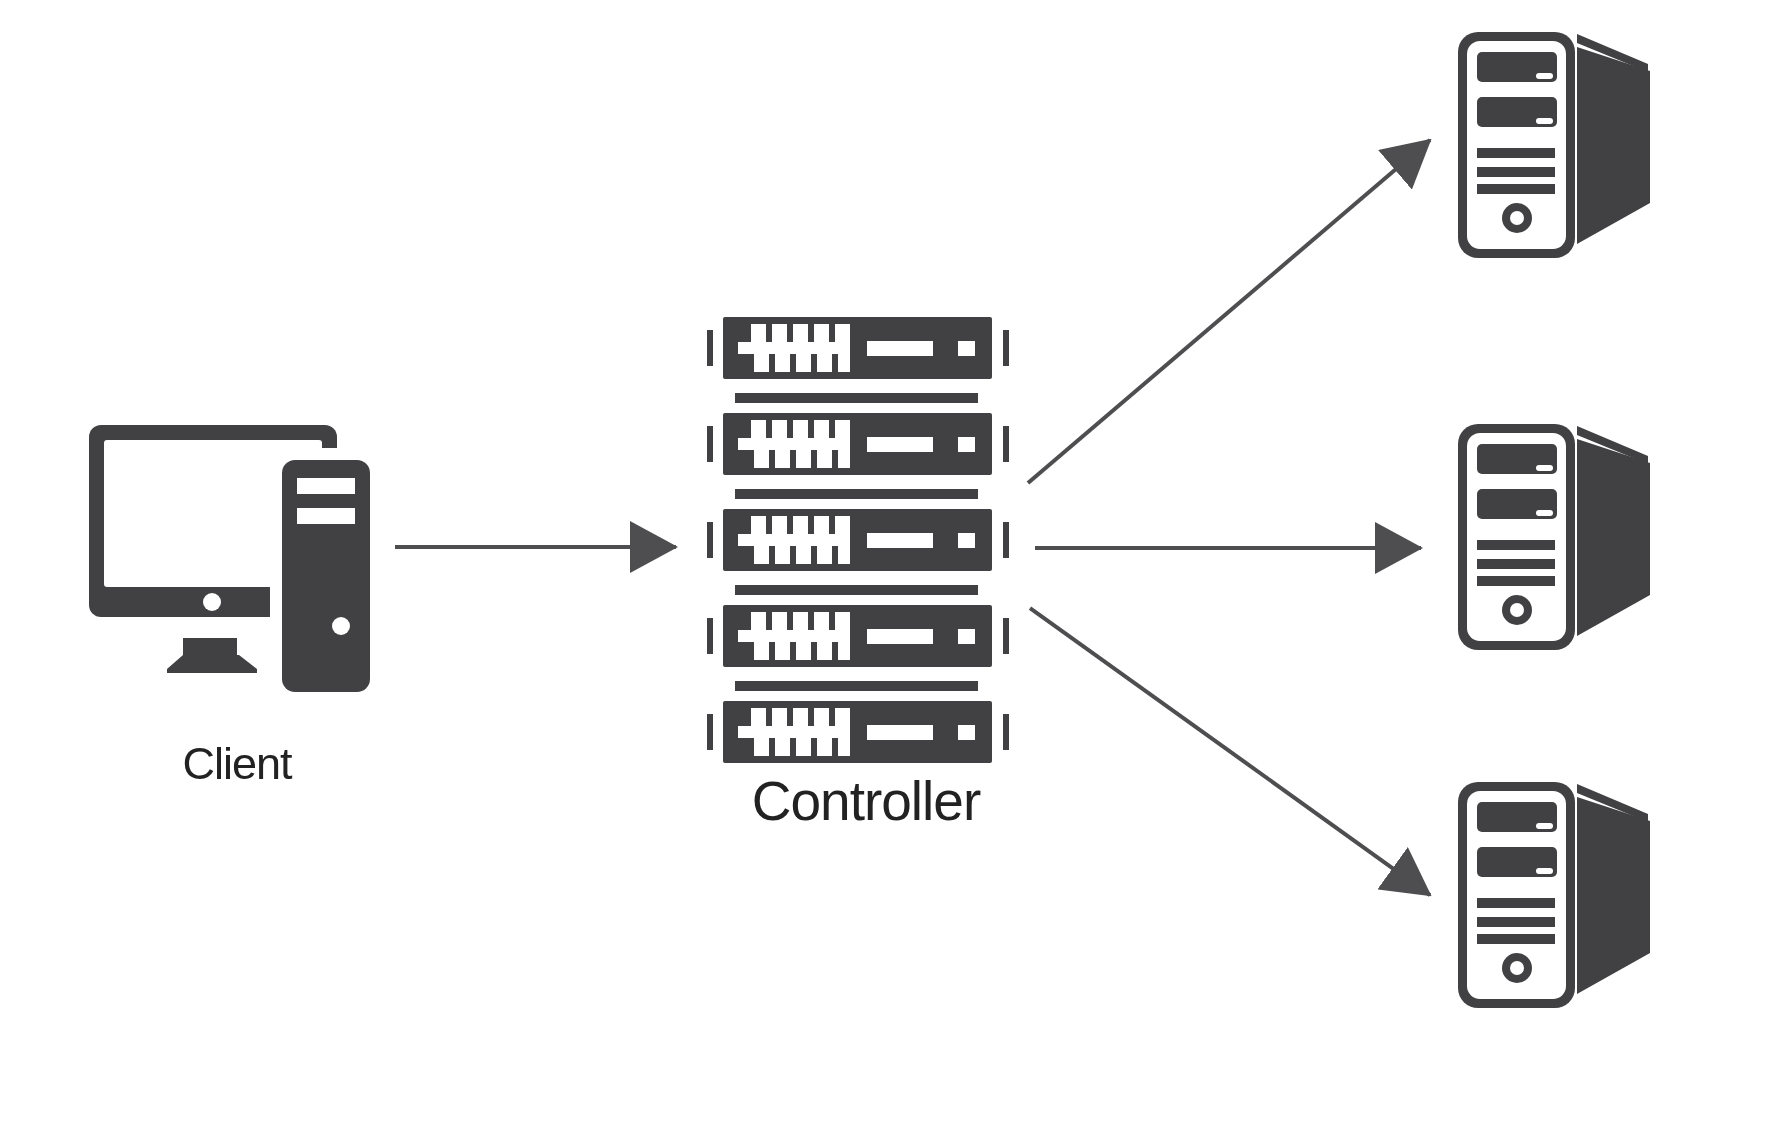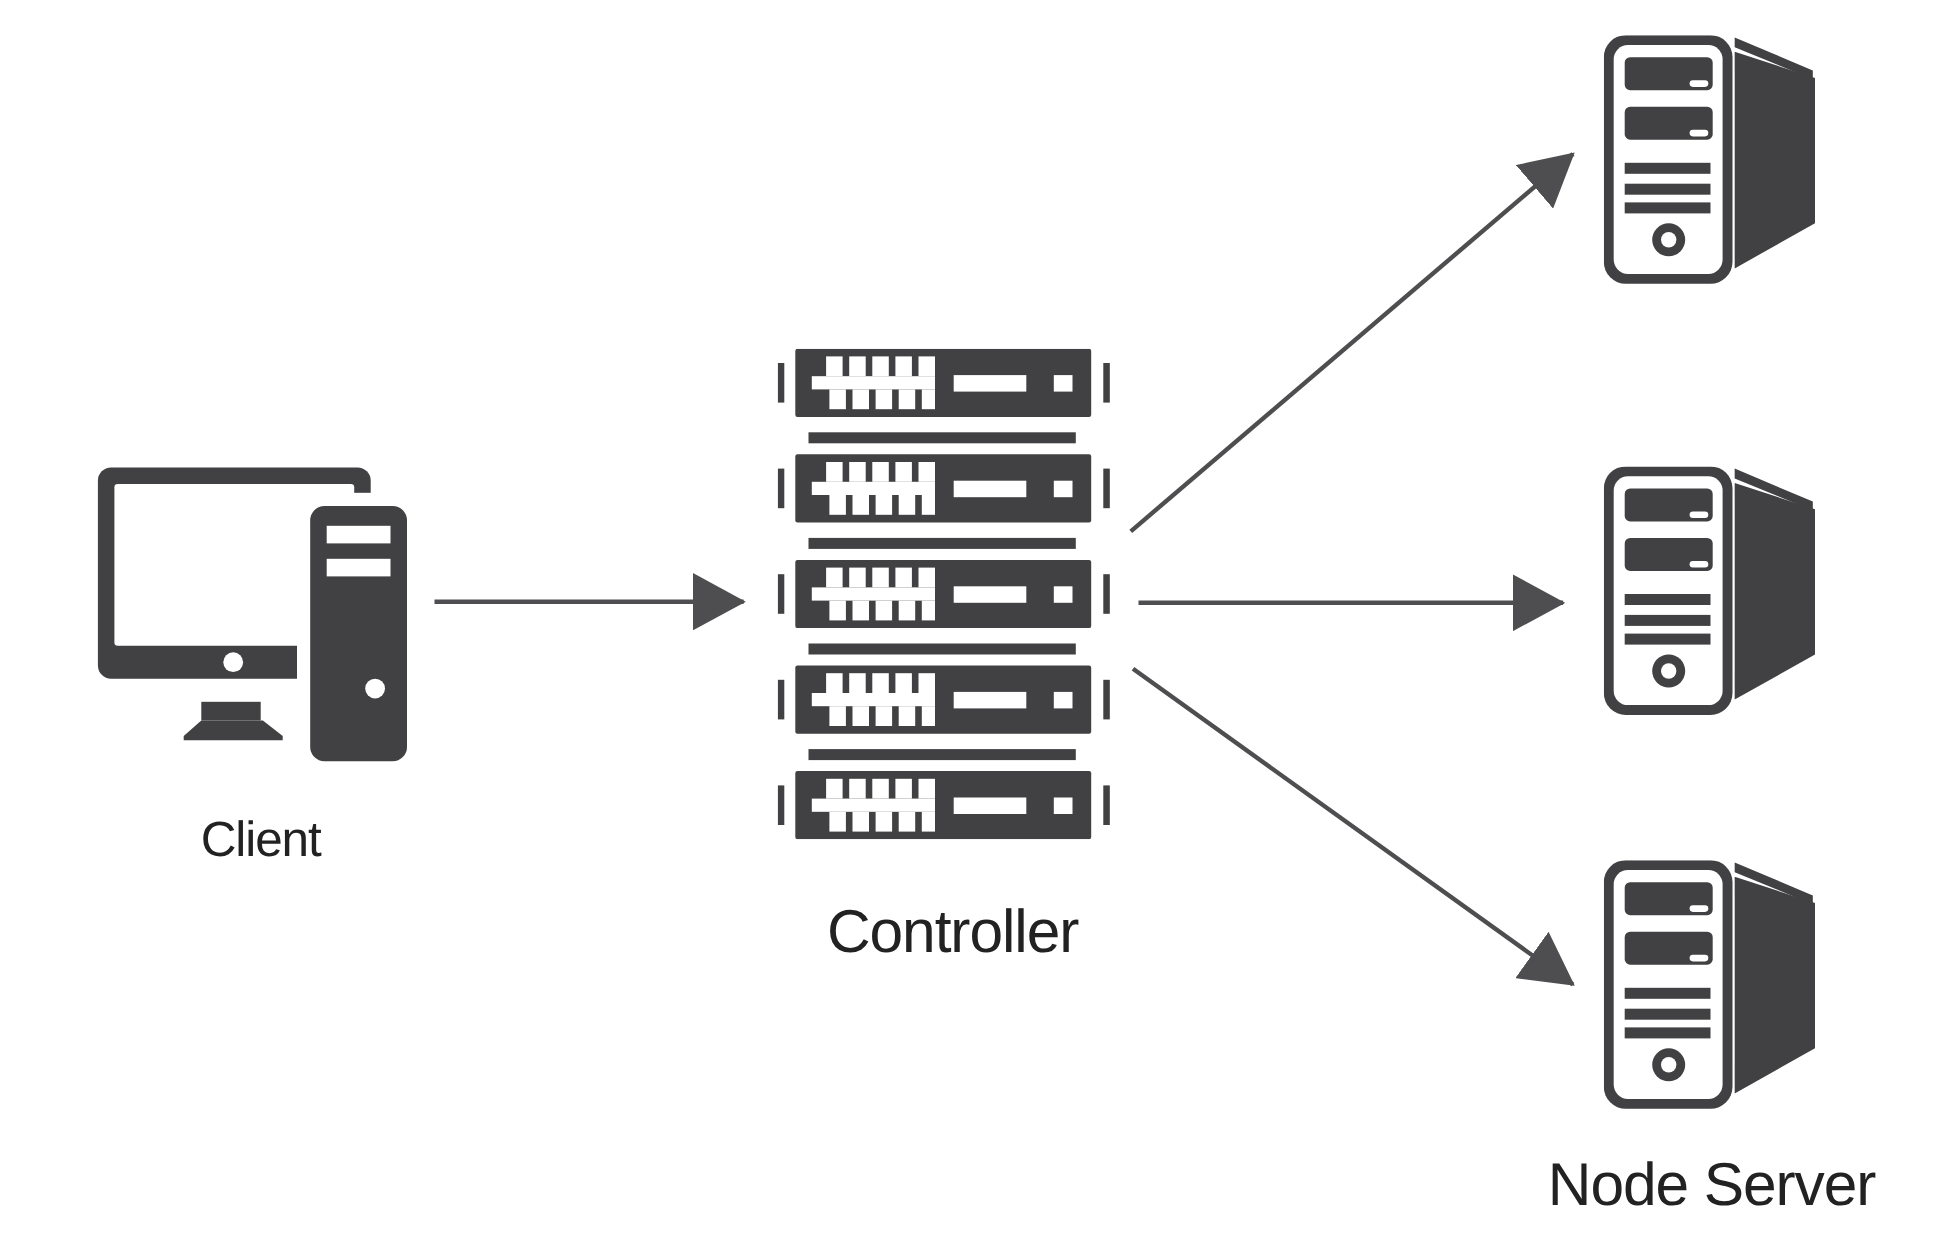--- a/index.html
+++ b/index.html
@@ -18,21 +18,21 @@
   .ah{fill:var(--arrow,#4e4e50);}
   .label{
     position:absolute;
     transform:translate(-50%,-50%);
     color:var(--label,#222);
     letter-spacing:-1px;
     white-space:nowrap;
     line-height:1;
   }
   .label-client{left:237px;top:763px;font-size:45px;}
-  .label-controller{left:866px;top:847px;font-size:55px;}
+  .label-controller{left:866px;top:801px;font-size:55px;}
   .label-node-server{left:1556px;top:1077px;font-size:55px;}
   .defs-holder{position:absolute;width:0;height:0;overflow:hidden;}
 </style>
 </head>
 <body>
 
 <div class="canvas">
 
   <svg class="defs-holder" aria-hidden="true">
     <defs>
@@ -118,15 +118,14 @@
 
   <svg class="abs" style="left:0;top:0" width="1778" height="1128" viewBox="0 0 1778 1128">
     <line class="arrow-line" x1="395" y1="547" x2="676" y2="547" marker-end="url(#ah)"></line>
     <line class="arrow-line" x1="1028" y1="483" x2="1430" y2="140" marker-end="url(#ah)"></line>
     <line class="arrow-line" x1="1035" y1="548" x2="1421" y2="548" marker-end="url(#ah)"></line>
     <line class="arrow-line" x1="1030" y1="608" x2="1430" y2="895" marker-end="url(#ah)"></line>
   </svg>
 
   <div class="label label-client">Client</div>
   <div class="label label-controller">Controller</div>
-  <div class="label label-node-server">Node Server</div>
 
 </div>
 
 </body></html>

